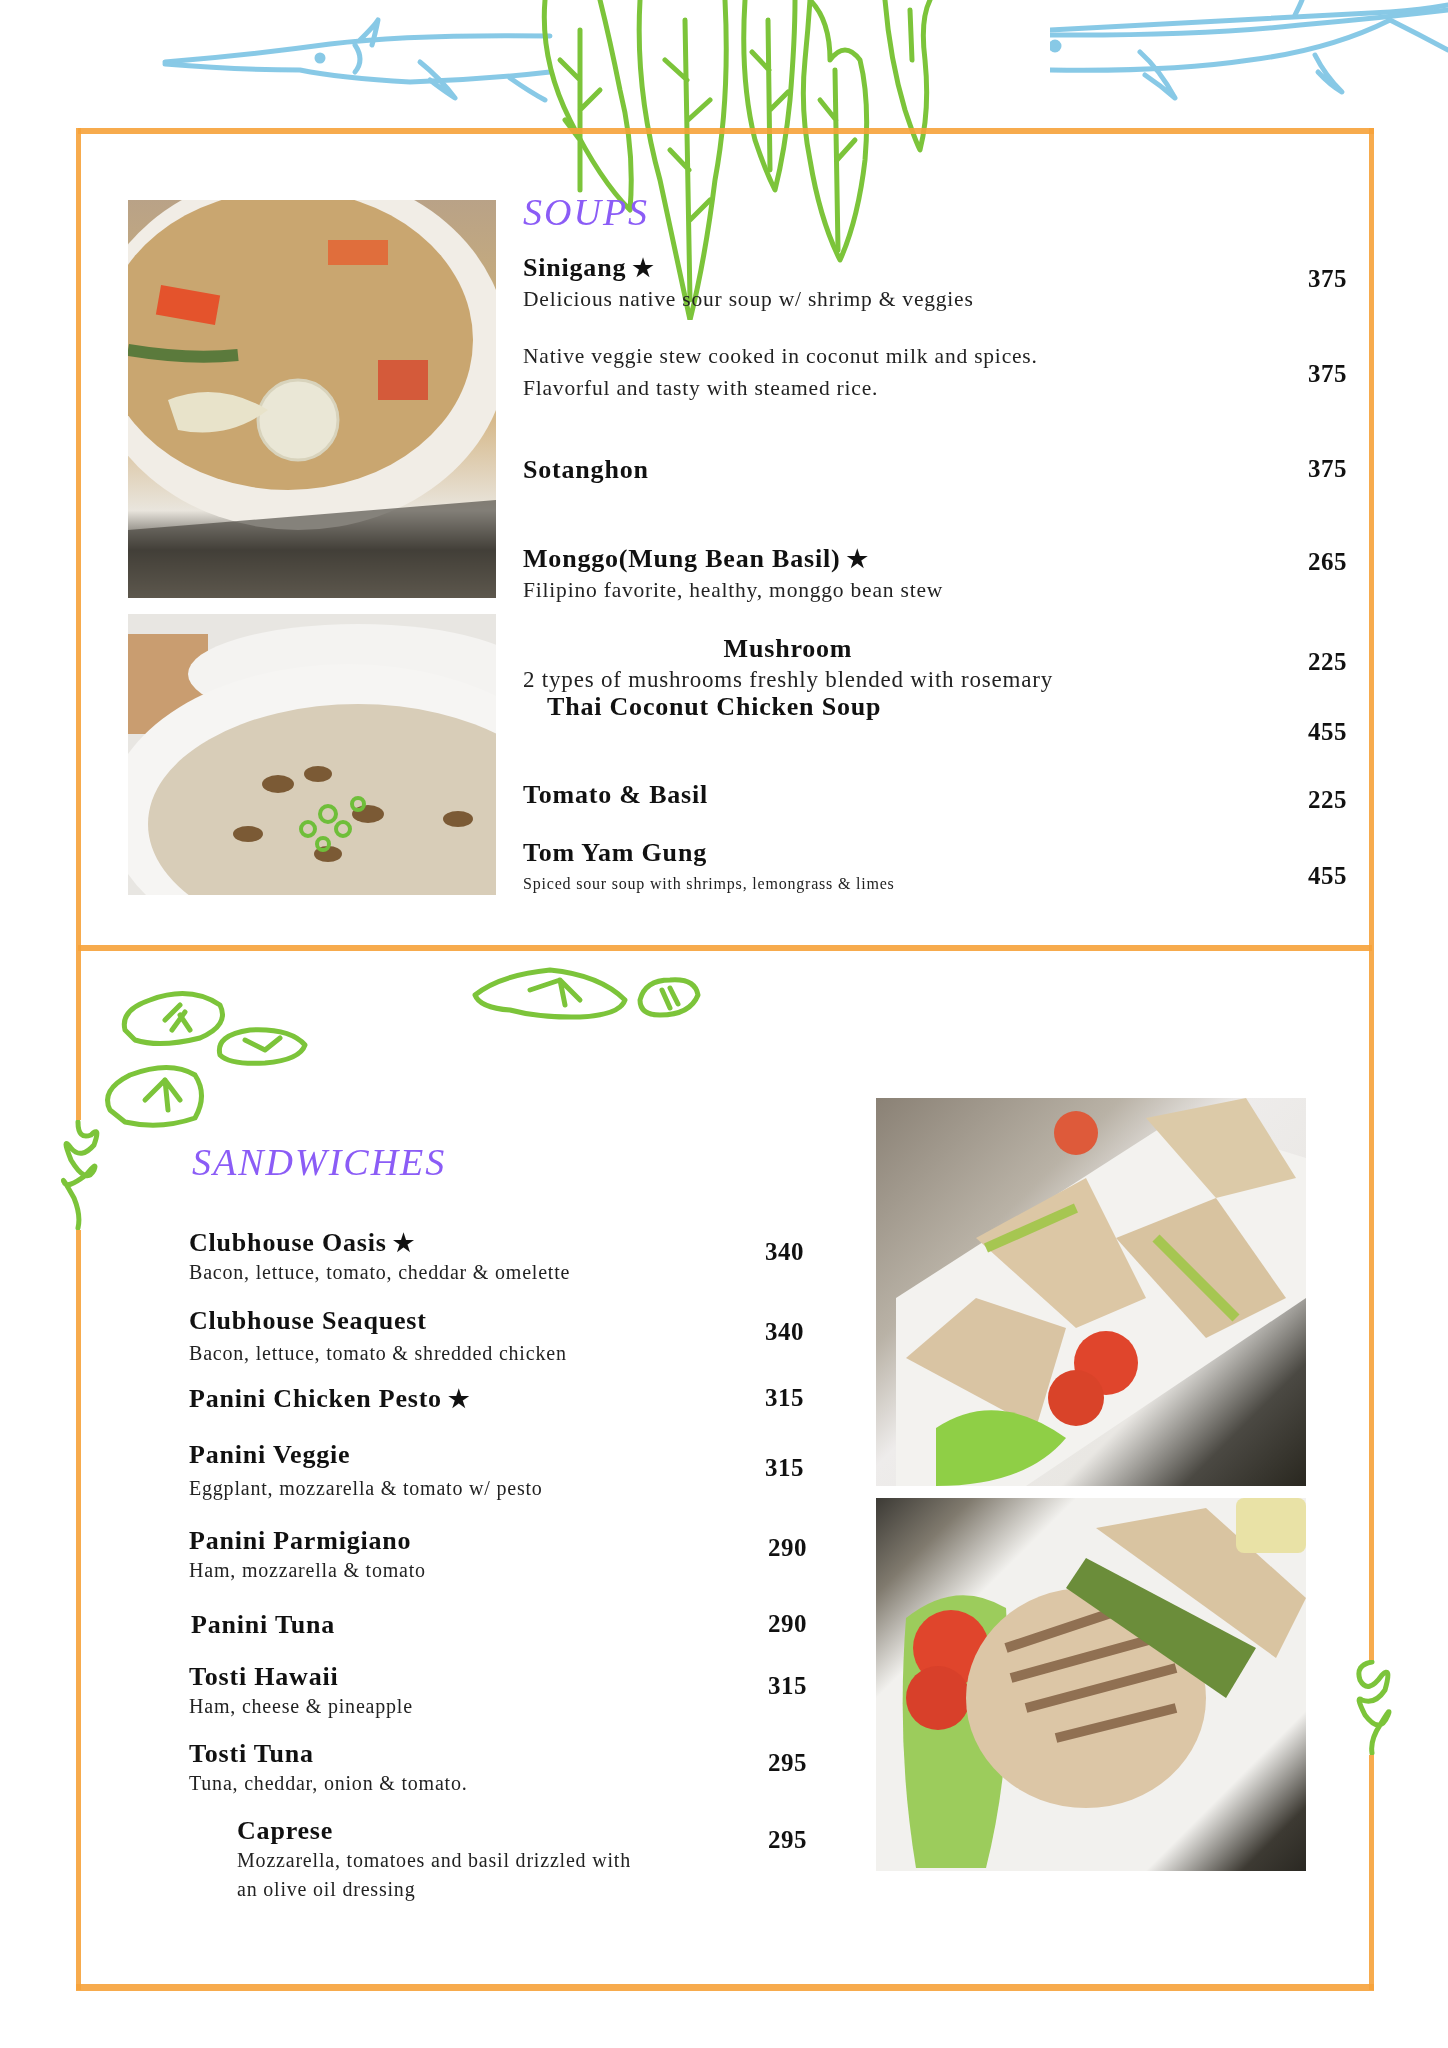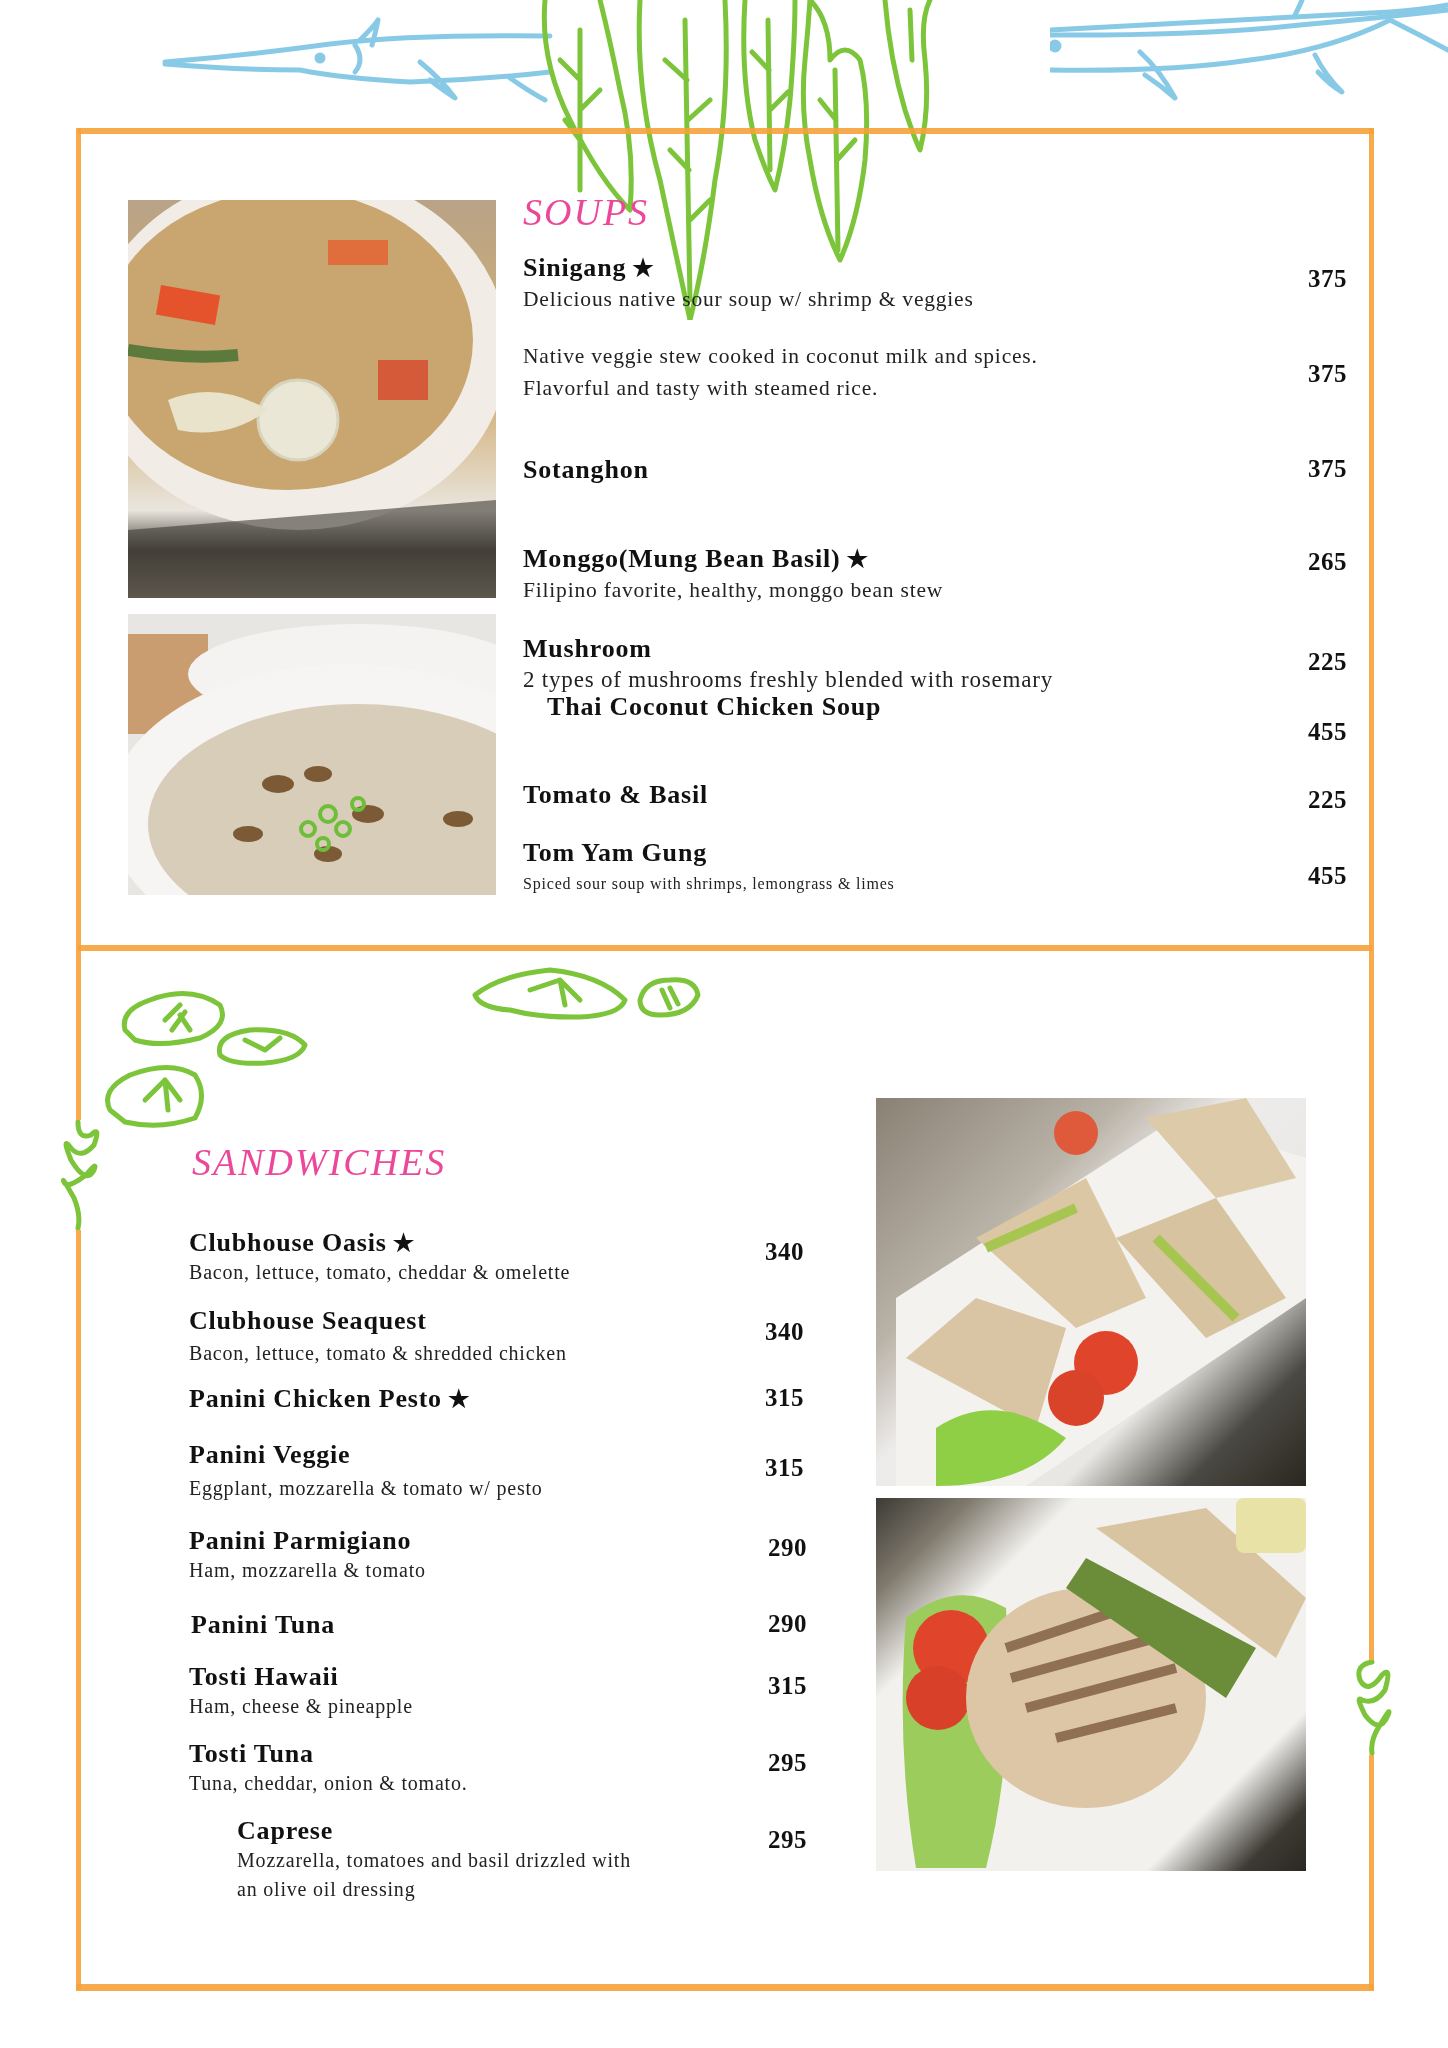--- a/index.html
+++ b/index.html
@@ -1,19 +1,19 @@
 <!DOCTYPE html>
 <html><head>
 <meta charset="utf-8">
 <style>
   html, body { margin: 0; padding: 0; background: #ffffff; }
   body { width: 1448px; height: 2048px; position: relative; overflow: hidden; font-family: "Liberation Serif", "DejaVu Serif", serif; color: #111; }
   .abs { position: absolute; }
   .frame-line { position: absolute; background: #f6a23a; opacity: 0.9; }
-  .section-title { position: absolute; font-style: italic; color: #ec4899; font-size: 38px; letter-spacing: 2px; font-weight: normal; }
+  .section-title { position: absolute; font-style: italic; color: #8b5cf6; font-size: 38px; letter-spacing: 2px; font-weight: normal; }
   .item { position: absolute; }
   .item-name { font-weight: bold; font-size: 26px; letter-spacing: 0.8px; line-height: 30px; white-space: nowrap; }
   .item-desc { font-size: 21.5px; letter-spacing: 0.8px; line-height: 32px; color: #222; }
   .sw .item-name { font-size: 26px; }
   .sw .item-desc { font-size: 20px; line-height: 29px; }
   .price { position: absolute; font-size: 25px; font-weight: bold; letter-spacing: 0.5px; }
   .star { font-size: 24px; margin-left: 6px; }
   .photo { position: absolute; overflow: hidden; }
   svg { display: block; }
 </style>
@@ -144,21 +144,21 @@
   <div class="item-name">Sotanghon</div>
 </div>
 <div class="price" style="left:1308px;top:455px;">375</div>
 
 <div class="item" style="left:523px;top:544px;">
   <div class="item-name"><span>Monggo(Mung Bean Basil)</span><span class="star">★</span></div>
   <div class="item-desc">Filipino favorite, healthy, monggo bean stew</div>
 </div>
 <div class="price" style="left:1308px;top:548px;">265</div>
 
-<div class="item" style="left:523px;top:634px;">
+<div class="item" style="left:523px;top:634px;text-align:center;">
   <div class="item-name">Mushroom</div>
   <div class="item-desc" style="font-size:23px;">2 types of  mushrooms freshly blended with rosemary</div>
 </div>
 <div class="price" style="left:1308px;top:648px;">225</div>
 
 <div class="item" style="left:523px;top:692px;margin-left:24px;">
   <div class="item-name">Thai Coconut Chicken Soup</div>
 </div>
 <div class="price" style="left:1308px;top:718px;">455</div>
 

